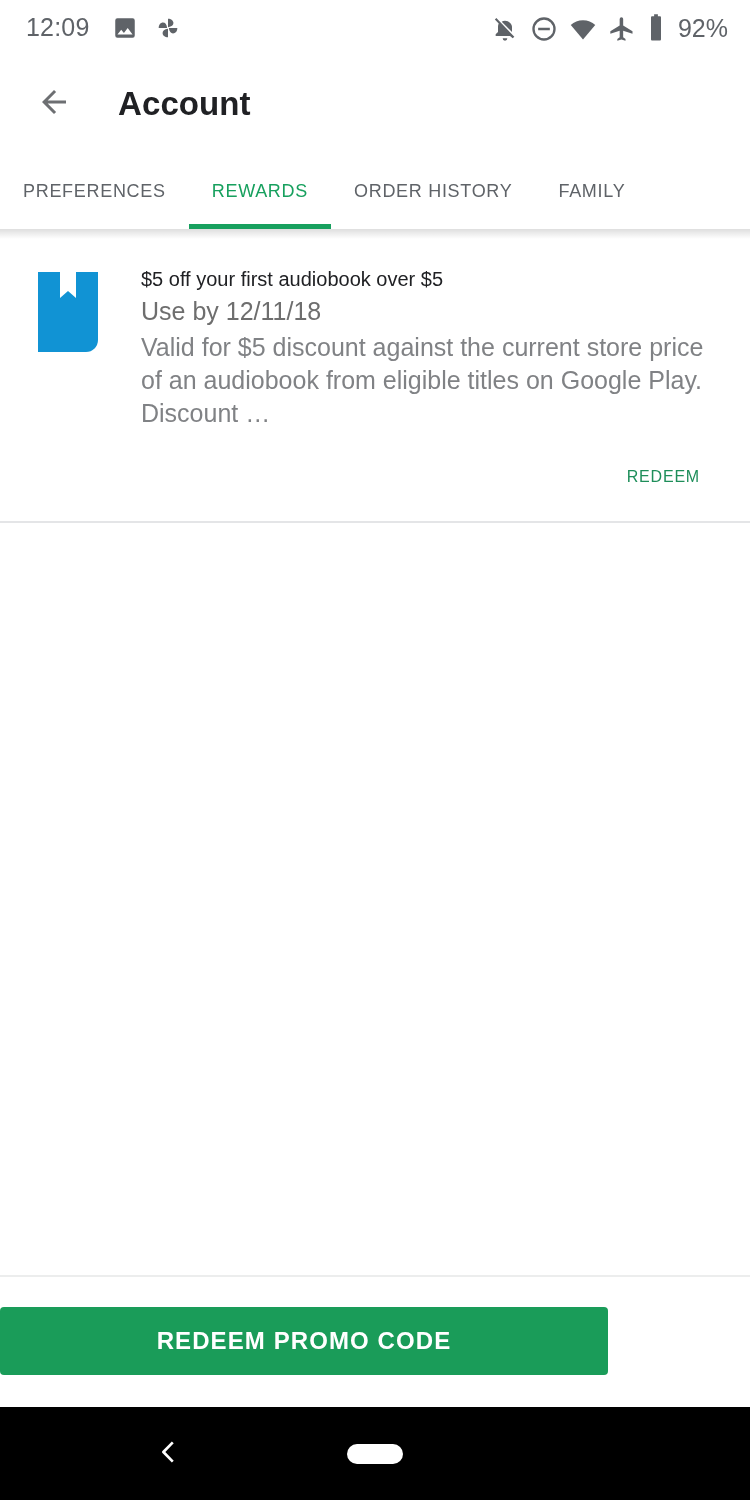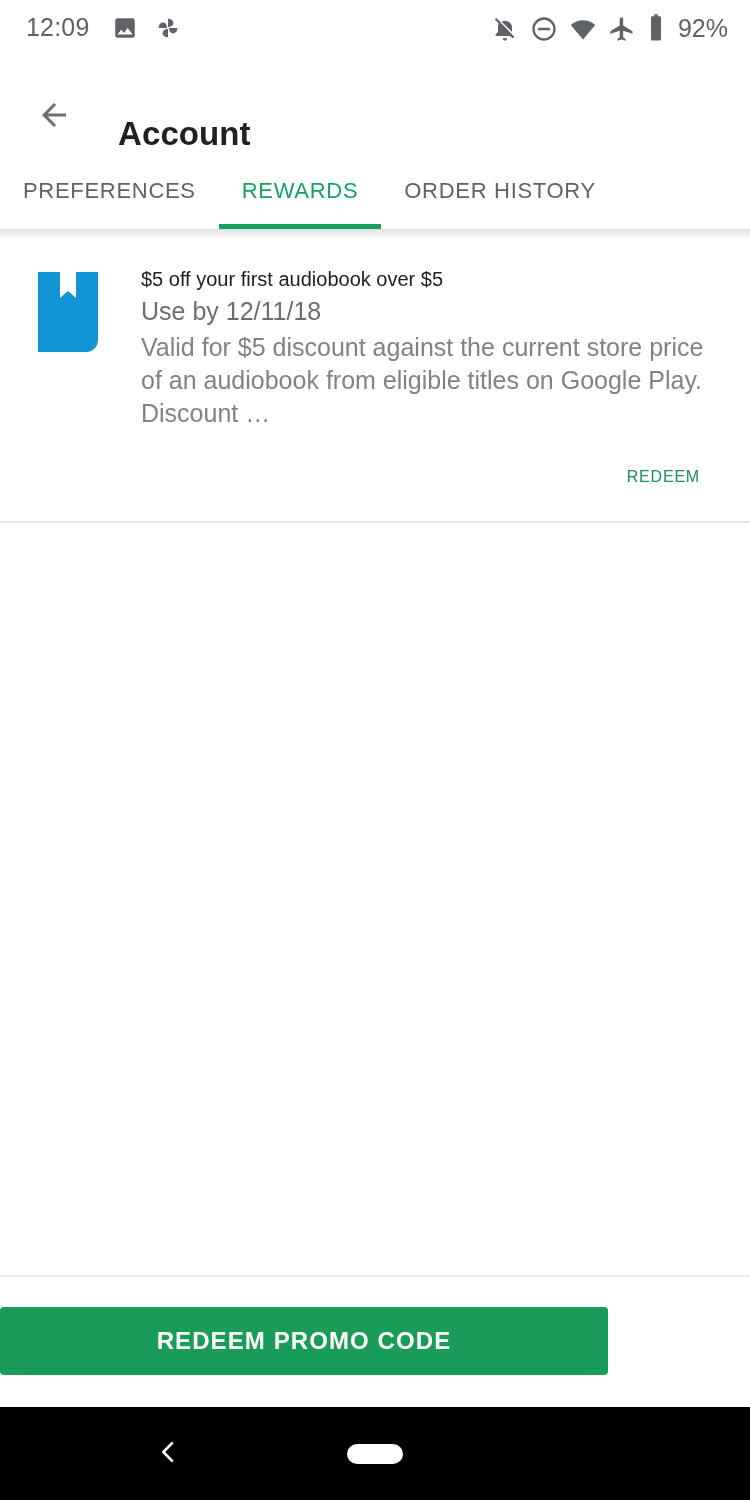--- a/index.html
+++ b/index.html
@@ -32,21 +32,21 @@
   #status-right {
     margin-left:auto; display:flex; align-items:flex-end; gap:11px;
   }
   #battery-pct { font-size:25px; color:#5f6368; margin-left:2px; }
   .sicon { display:block; }
 
   
   #app-bar {
     position:absolute; top:55px; left:0;
     width:750px; height:98px;
-    display:flex; align-items:flex-end;
+    display:flex; align-items:center;
     background:#ffffff;
   }
   #back-button {
     width:72px; height:72px; margin-left:18px;
     display:flex; align-items:center; justify-content:center;
     cursor:pointer; border-radius:36px;
   }
   #app-title {
     margin-left:28px;
     font-size:33px; color:#202124; font-weight:700;
@@ -62,21 +62,21 @@
   }
   .tab {
     position:relative;
     height:76px;
     display:flex; align-items:center; justify-content:center;
     padding:0 23px;
     cursor:pointer;
     white-space:nowrap;
   }
   .tab-label {
-    font-size:22px; font-weight:500;
+    font-size:18px; font-weight:500;
     letter-spacing:0.7px;
     color:#5f6368;
   }
   .tab.active .tab-label { color:#17a05e; }
   .tab-indicator {
     position:absolute; bottom:0; left:0; right:0;
     height:5px; background:#17a05e; display:none;
   }
   .tab.active .tab-indicator { display:block; }
   #tab-shadow {
@@ -241,20 +241,24 @@
     <div class="tab">
       <span class="tab-label">PREFERENCES</span>
 
     </div>
     <div class="tab active">
       <span class="tab-label">REWARDS</span>
       <span class="tab-indicator"></span>
     </div>
     <div class="tab">
       <span class="tab-label">ORDER HISTORY</span>
+
+    </div>
+    <div class="tab">
+      <span class="tab-label">FAMILY</span>
 
     </div>
   </div>
   <div id="tab-shadow"></div>
 
   <div id="reward-card">
     <div id="reward-row">
       <div id="reward-icon-wrap">
         <span>
           <svg width="60" height="80" viewBox="0 0 60 80">

